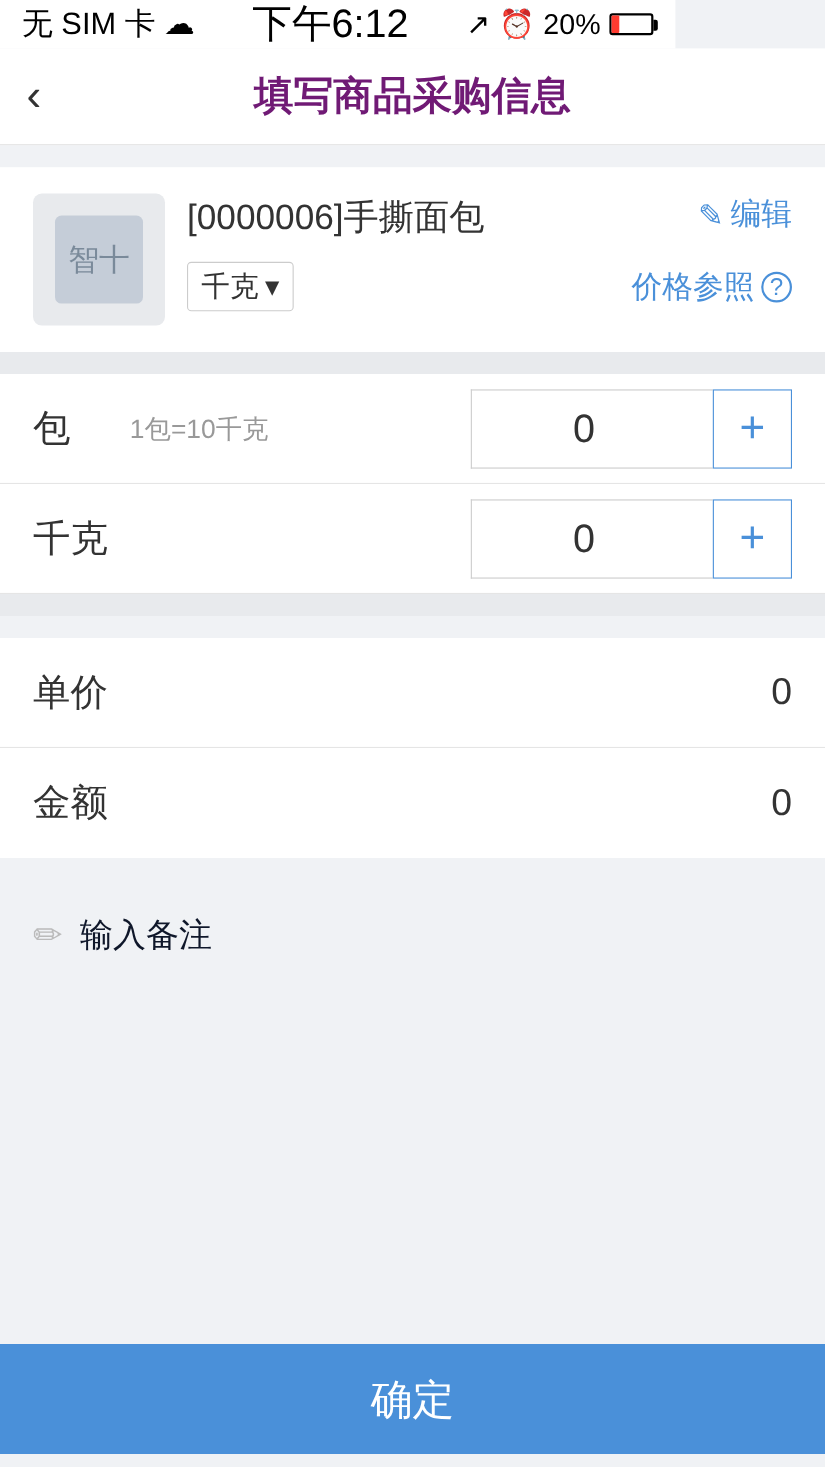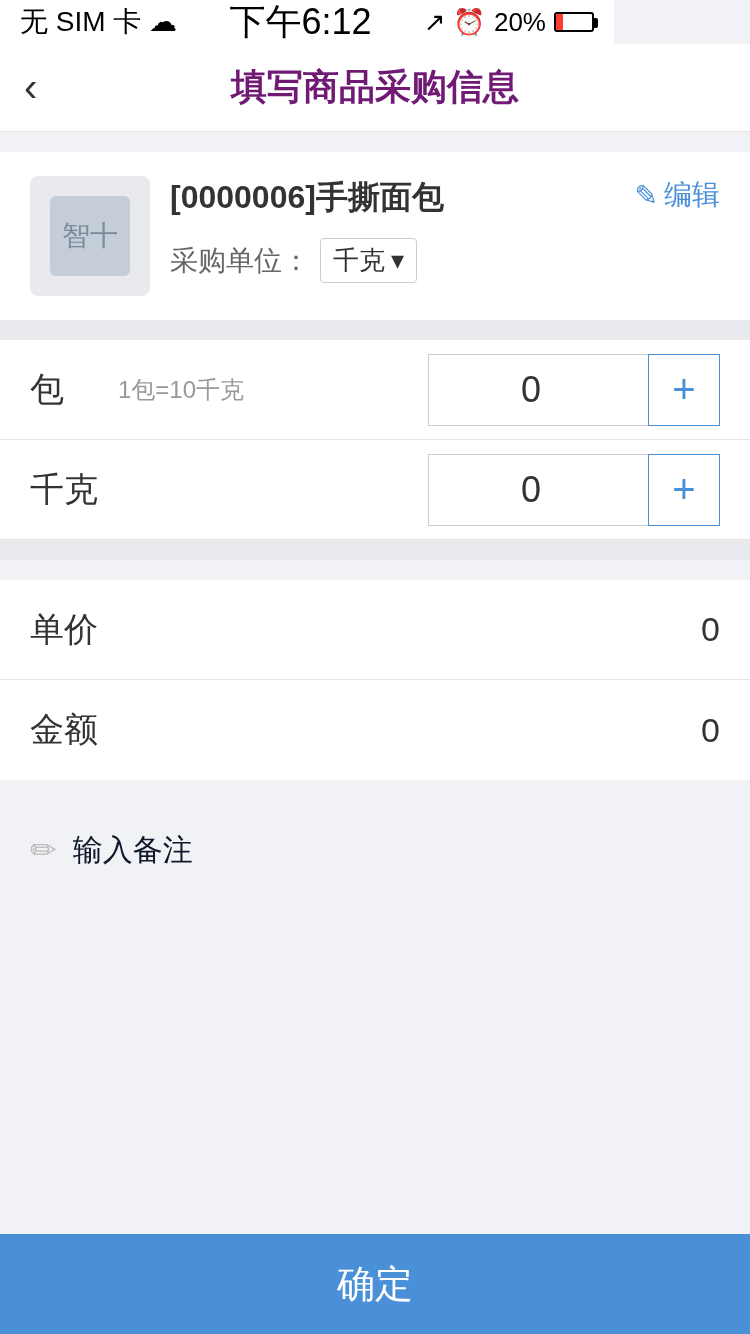--- a/index.html
+++ b/index.html
@@ -99,21 +99,21 @@
     }
     .product-name-row {
       display: flex;
       justify-content: space-between;
       align-items: flex-start;
       margin-bottom: 18px;
     }
     .product-name {
       font-size: 32px;
       color: #333;
-      font-weight: 700;
+      font-weight: 400;
     }
     .edit-btn {
       font-size: 28px;
       color: #4a90d9;
       display: flex;
       align-items: center;
       gap: 6px;
       cursor: pointer;
     }
     .product-unit-row {
@@ -267,21 +267,21 @@
       height: 100px;
       background: #4a90d9;
       color: #fff;
       font-size: 38px;
       font-weight: 500;
       display: flex;
       align-items: center;
       justify-content: center;
       cursor: pointer;
       position: fixed;
-      bottom: 0;
+      bottom: 12px;
       left: 0;
     }
 
     .main-content {
       padding-bottom: 100px;
     }
   </style>
 </head>
 <body>
 
@@ -314,25 +314,28 @@
     <div class="product-info">
       <div class="product-name-row">
         <div class="product-name">[0000006]手撕面包</div>
         <div class="edit-btn">
           <span>✎</span>
           <span>编辑</span>
         </div>
       </div>
       <div class="product-unit-row">
         <div style="display:flex;align-items:center;gap:10px;">
-          <span class="unit-label">采购单位：</span>
           <div class="unit-select">
             <span>千克</span>
             <span>▾</span>
           </div>
+        </div>
+        <div class="price-ref">
+          <span>价格参照</span>
+          <span style="width:28px;height:28px;border:2px solid #4a90d9;border-radius:50%;display:inline-flex;align-items:center;justify-content:center;font-size:22px;">?</span>
         </div>
       </div>
     </div>
   </div>
 
   <div class="section-divider"></div>
 
   <div class="input-section">
 
     <div class="input-row">

